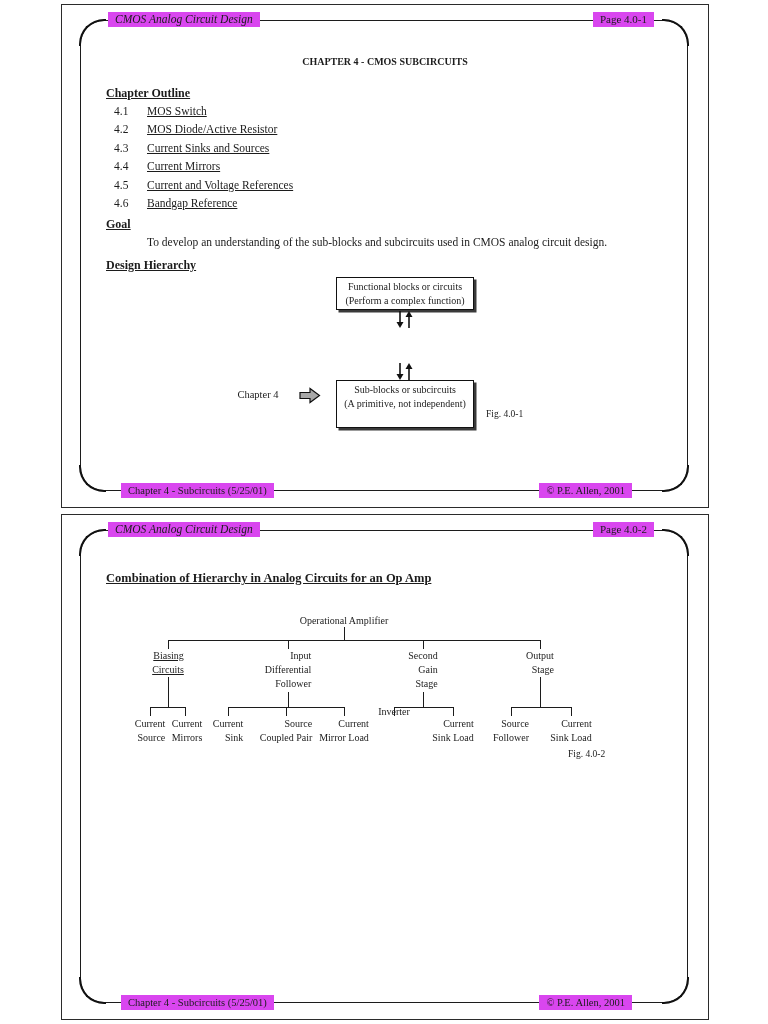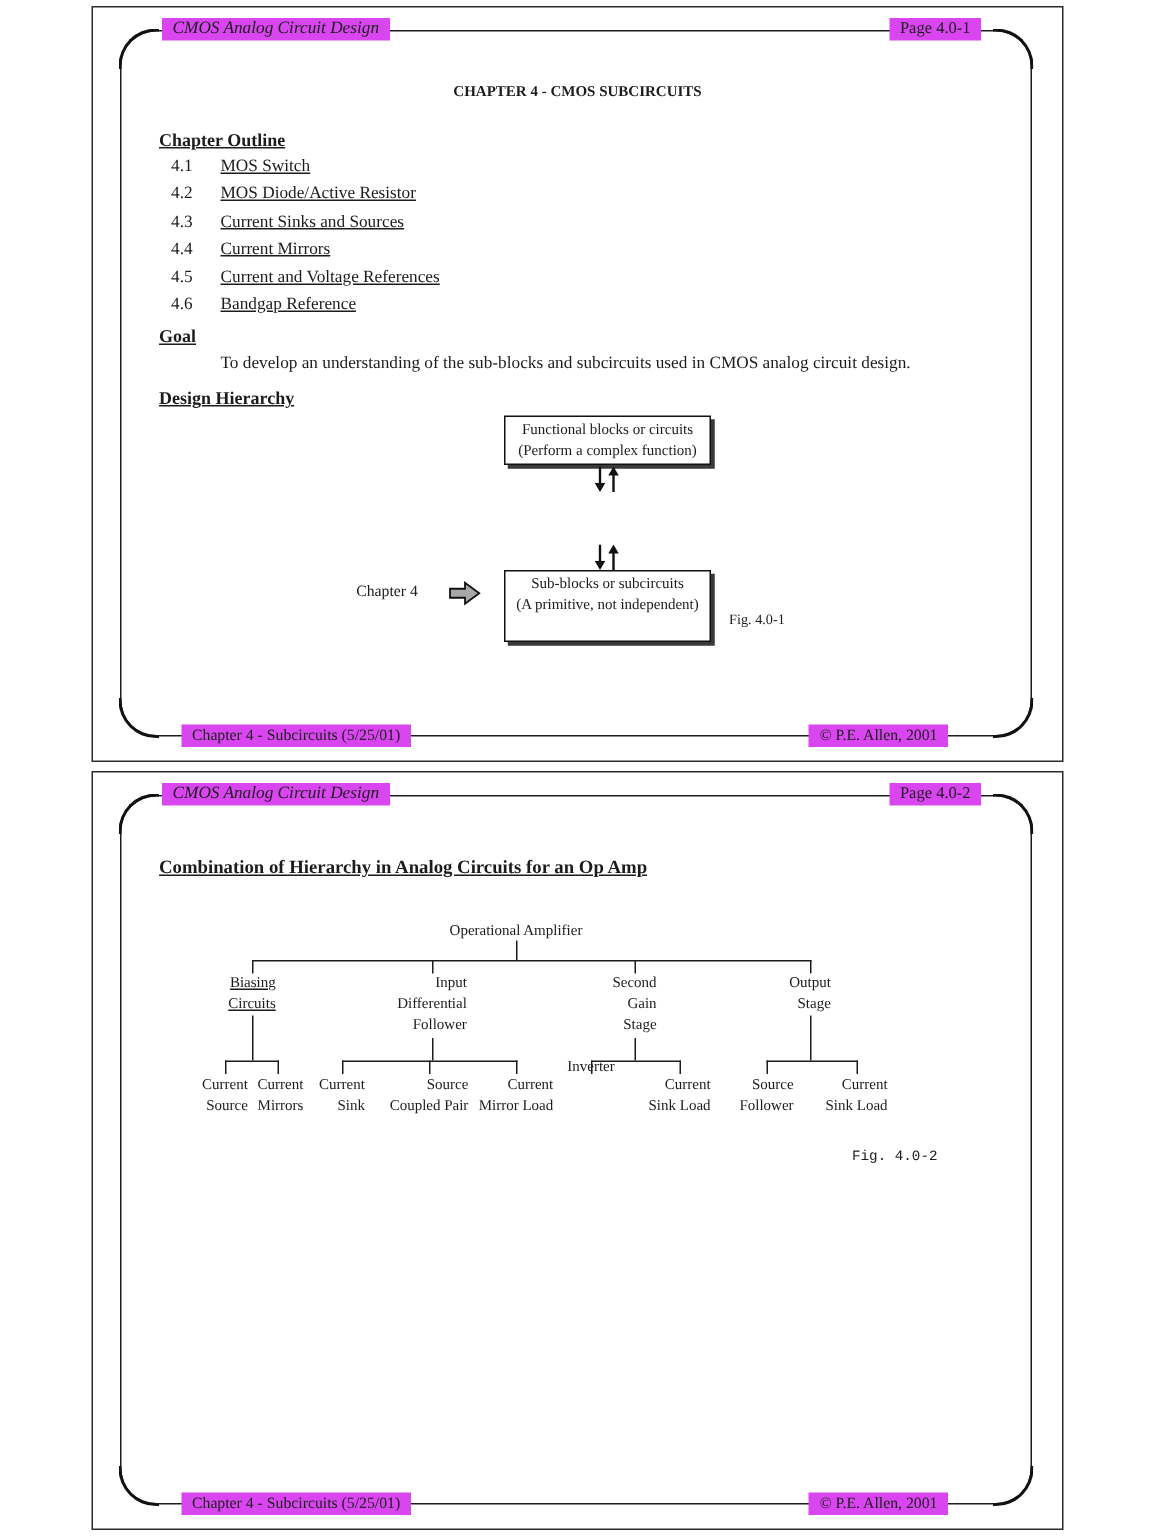--- a/index.html
+++ b/index.html
@@ -211,15 +211,15 @@
     </div>
     <div class="tn" style="left:449px;top:202px;">
       <div>Source</div>
       <div>Follower</div>
     </div>
     <div class="tn" style="left:509px;top:202px;">
       <div>Current</div>
       <div>Sink Load</div>
     </div>
 
-    <div class="fig-label" style="left:506px;top:250px;font-family:Liberation Mono, monospace;">Fig. 4.0-2</div>
+    <div class="fig-label" style="left:506px;top:234px;">Fig. 4.0-2</div>
   </div>
 </div>
 
 </body></html>

